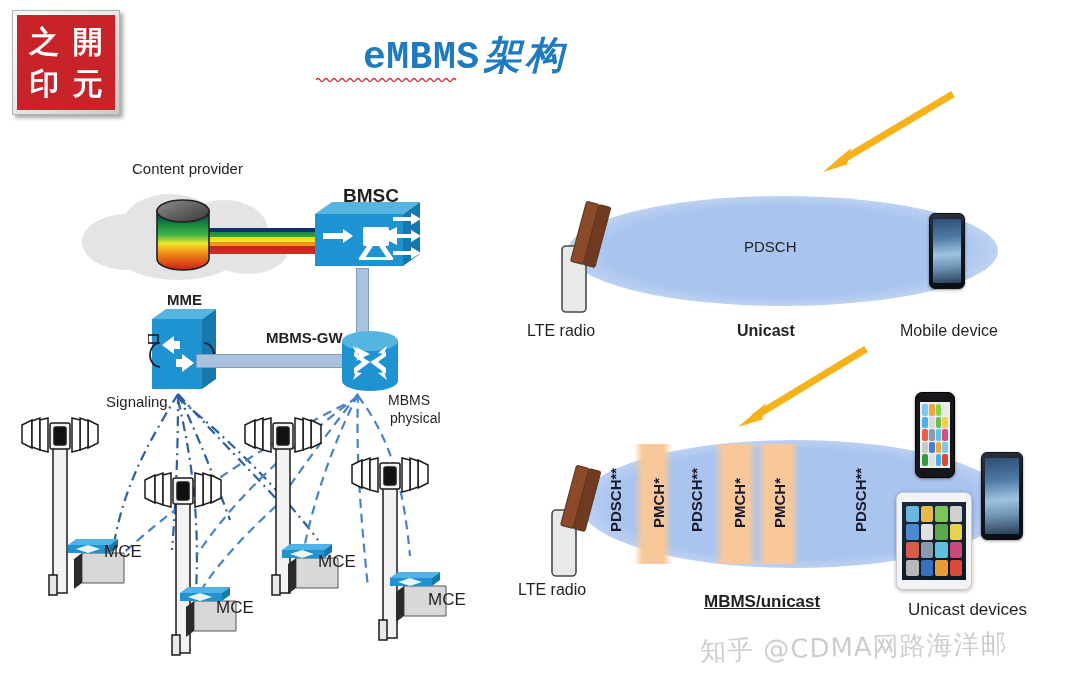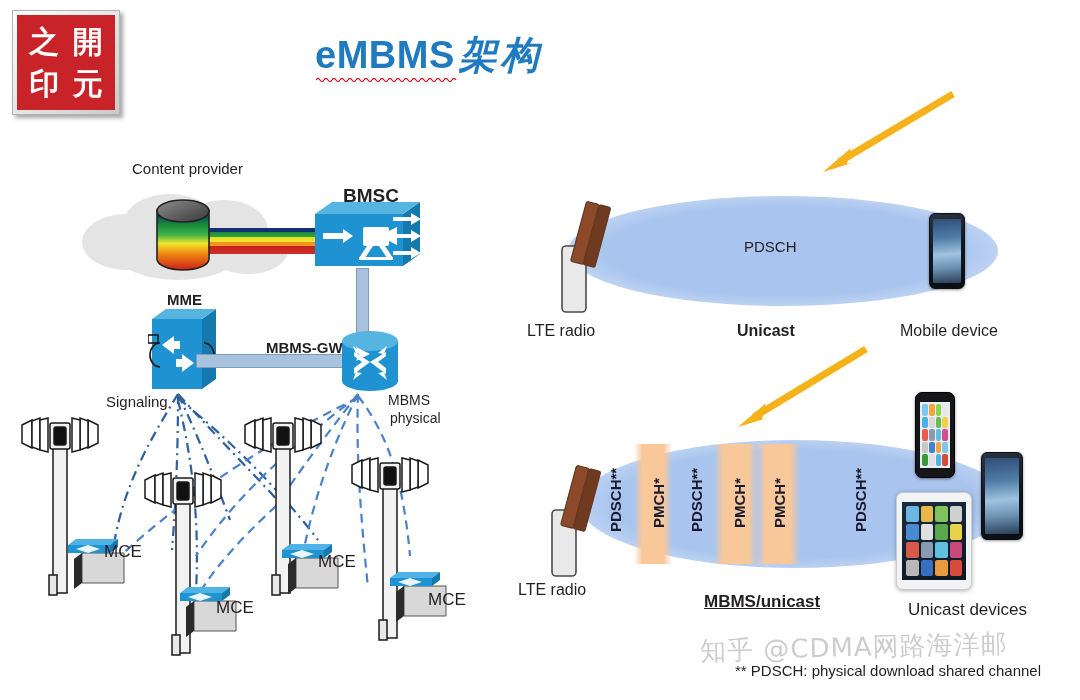--- a/index.html
+++ b/index.html
@@ -61,21 +61,21 @@
   
   #title {
     position: absolute;
     left: 315px; top: 30px;
     font-size: 38px;
     font-weight: bold;
     color: #1f7ac0;
     letter-spacing: .5px;
     white-space: nowrap;
   }
-  #title .latin { font-family: Liberation Sans, sans-serif; }
+  #title .latin { font-family: Liberation Mono, monospace; margin-left: 48px; }
   #title .han {
     font-family: "DejaVu Sans", sans-serif;
     font-style: italic;
     letter-spacing: 4px;
     margin-left: 4px;
   }
   #title-squiggle {
     position: absolute;
     left: 316px; top: 76px;
     width: 142px; height: 6px;
@@ -336,21 +336,21 @@
       <path d="M46 56 l-12 9 v-5 h-6 v-8 h6 v-5 z"></path>
     </g>
     <g fill="none" stroke="#1a1a1a" stroke-width="1.7">
       <path d="M12 36 a10 12 0 0 0 0 24"></path>
       <path d="M56 36 a10 12 0 0 1 0 24"></path>
     </g>
   </svg>
 
   <div class="link" style="left:196px; top:354px; width:150px; height:14px;"></div>
 
-  <div class="lbl b" style="left:266px; top:339px; font-size:15px;">MBMS-GW</div>
+  <div class="lbl b" style="left:266px; top:329px; font-size:15px;">MBMS-GW</div>
   <svg class="router-box" style="left:340px; top:330px; width:60px; height:62px;" viewBox="0 0 60 62">
     <path d="M2 11 L2 51 A28 10 0 0 0 58 51 L58 11 Z" fill="#1f93d1"></path>
     <ellipse cx="30" cy="11" rx="28" ry="10" fill="#56b4e0"></ellipse>
     <g fill="#ffffff">
       <path d="M30 24 l-14 -7 3 7 -3 7 z" transform="rotate(0 30 31)"></path>
     </g>
     <g fill="#ffffff" stroke="none">
       <path d="M14 22 L30 32 L14 44 l0 -6 l8 -6 l-8 -6 z"></path>
       <path d="M46 22 L30 32 L46 44 l0 -6 l-8 -6 l8 -6 z"></path>
       <path d="M16 20 l14 10 -3 -11 z" opacity="0"></path>
@@ -599,15 +599,14 @@
         <i style="background:#5fc0e0"></i>
         <i style="background:#c84a7a"></i>
       <i style="background:#b8b8b8"></i>
         <i style="background:#3a6fc0"></i>
         <i style="background:#e89a3c"></i>
         <i style="background:#d84a3a"></i>
     </div>
   </div>
 
   <div id="watermark">知乎 @CDMA网路海洋邮</div>
-  <div id="footnote">** PDSCH: physical download shared channel</div>
 
 </div>
 
 </body></html>

